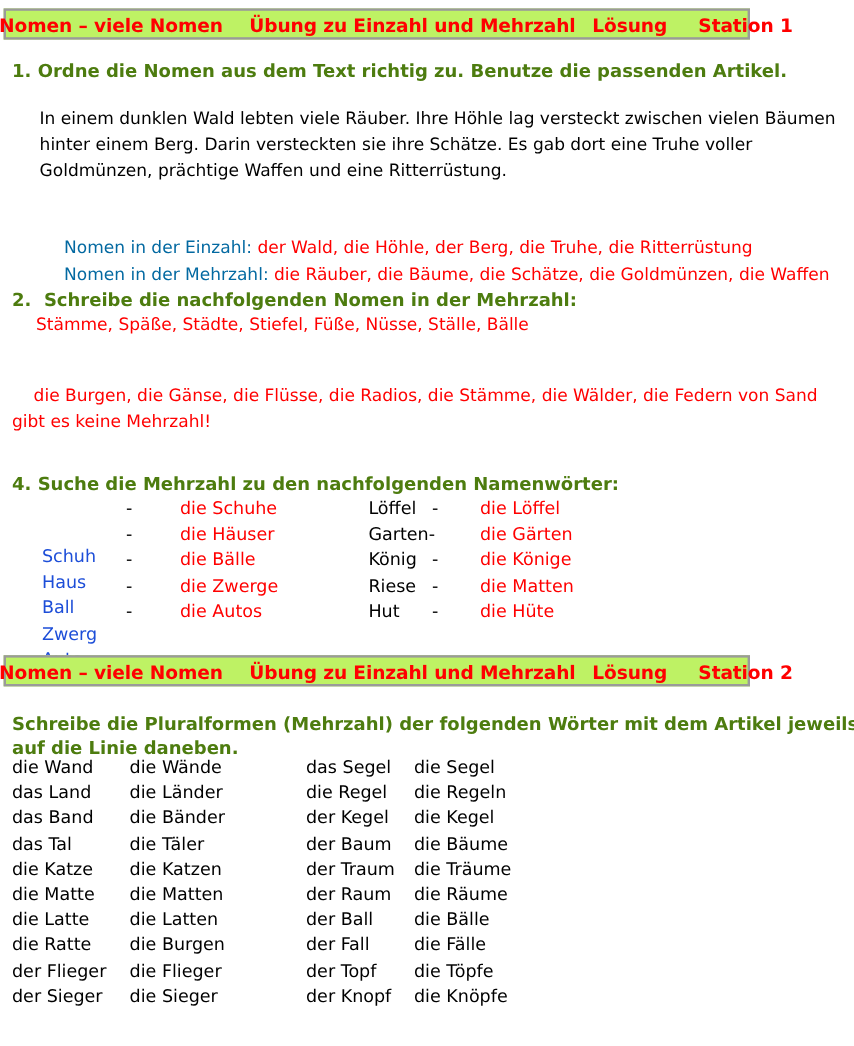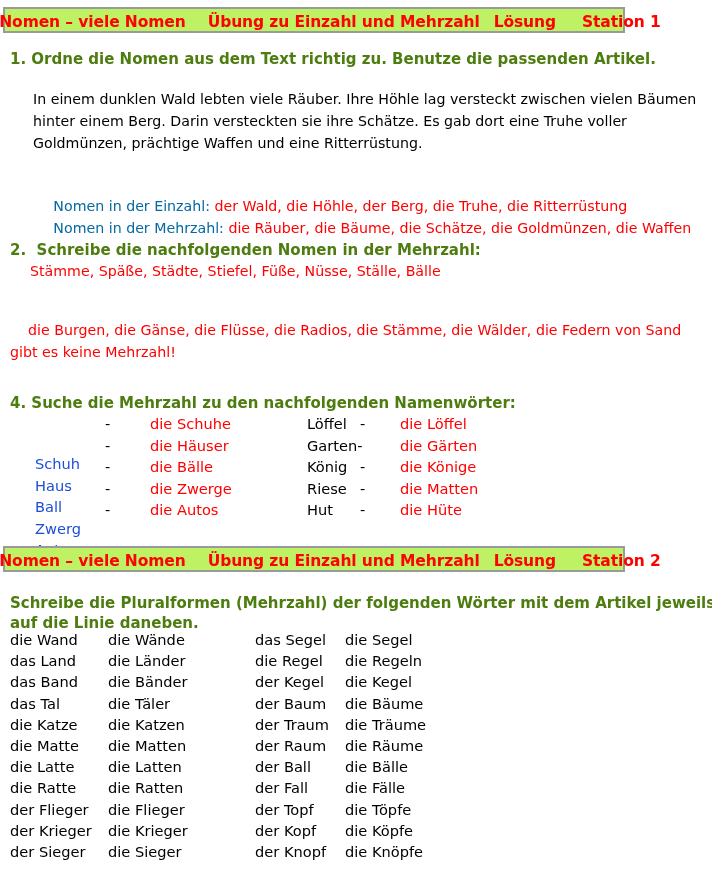--- a/index.html
+++ b/index.html
@@ -242,37 +242,31 @@
       <span class="p2">die Räume</span>
     </div>
     <div class="s2-row">
       <span class="s1">die Latte</span>
       <span class="p1">die Latten</span>
       <span class="s2">der Ball</span>
       <span class="p2">die Bälle</span>
     </div>
     <div class="s2-row">
       <span class="s1">die Ratte</span>
-      <span class="p1">die Ratten</span>
+      <span class="p1">die Burgen</span>
       <span class="s2">der Fall</span>
       <span class="p2">die Fälle</span>
     </div>
     <div class="s2-row">
       <span class="s1">der Flieger</span>
       <span class="p1">die Flieger</span>
       <span class="s2">der Topf</span>
       <span class="p2">die Töpfe</span>
     </div>
     <div class="s2-row">
-      <span class="s1">der Krieger</span>
-      <span class="p1">die Krieger</span>
-      <span class="s2">der Kopf</span>
-      <span class="p2">die Köpfe</span>
-    </div>
-    <div class="s2-row">
       <span class="s1">der Sieger</span>
       <span class="p1">die Sieger</span>
       <span class="s2">der Knopf</span>
       <span class="p2">die Knöpfe</span>
     </div>
   </div>
 
 </div>
 
 </body></html>

